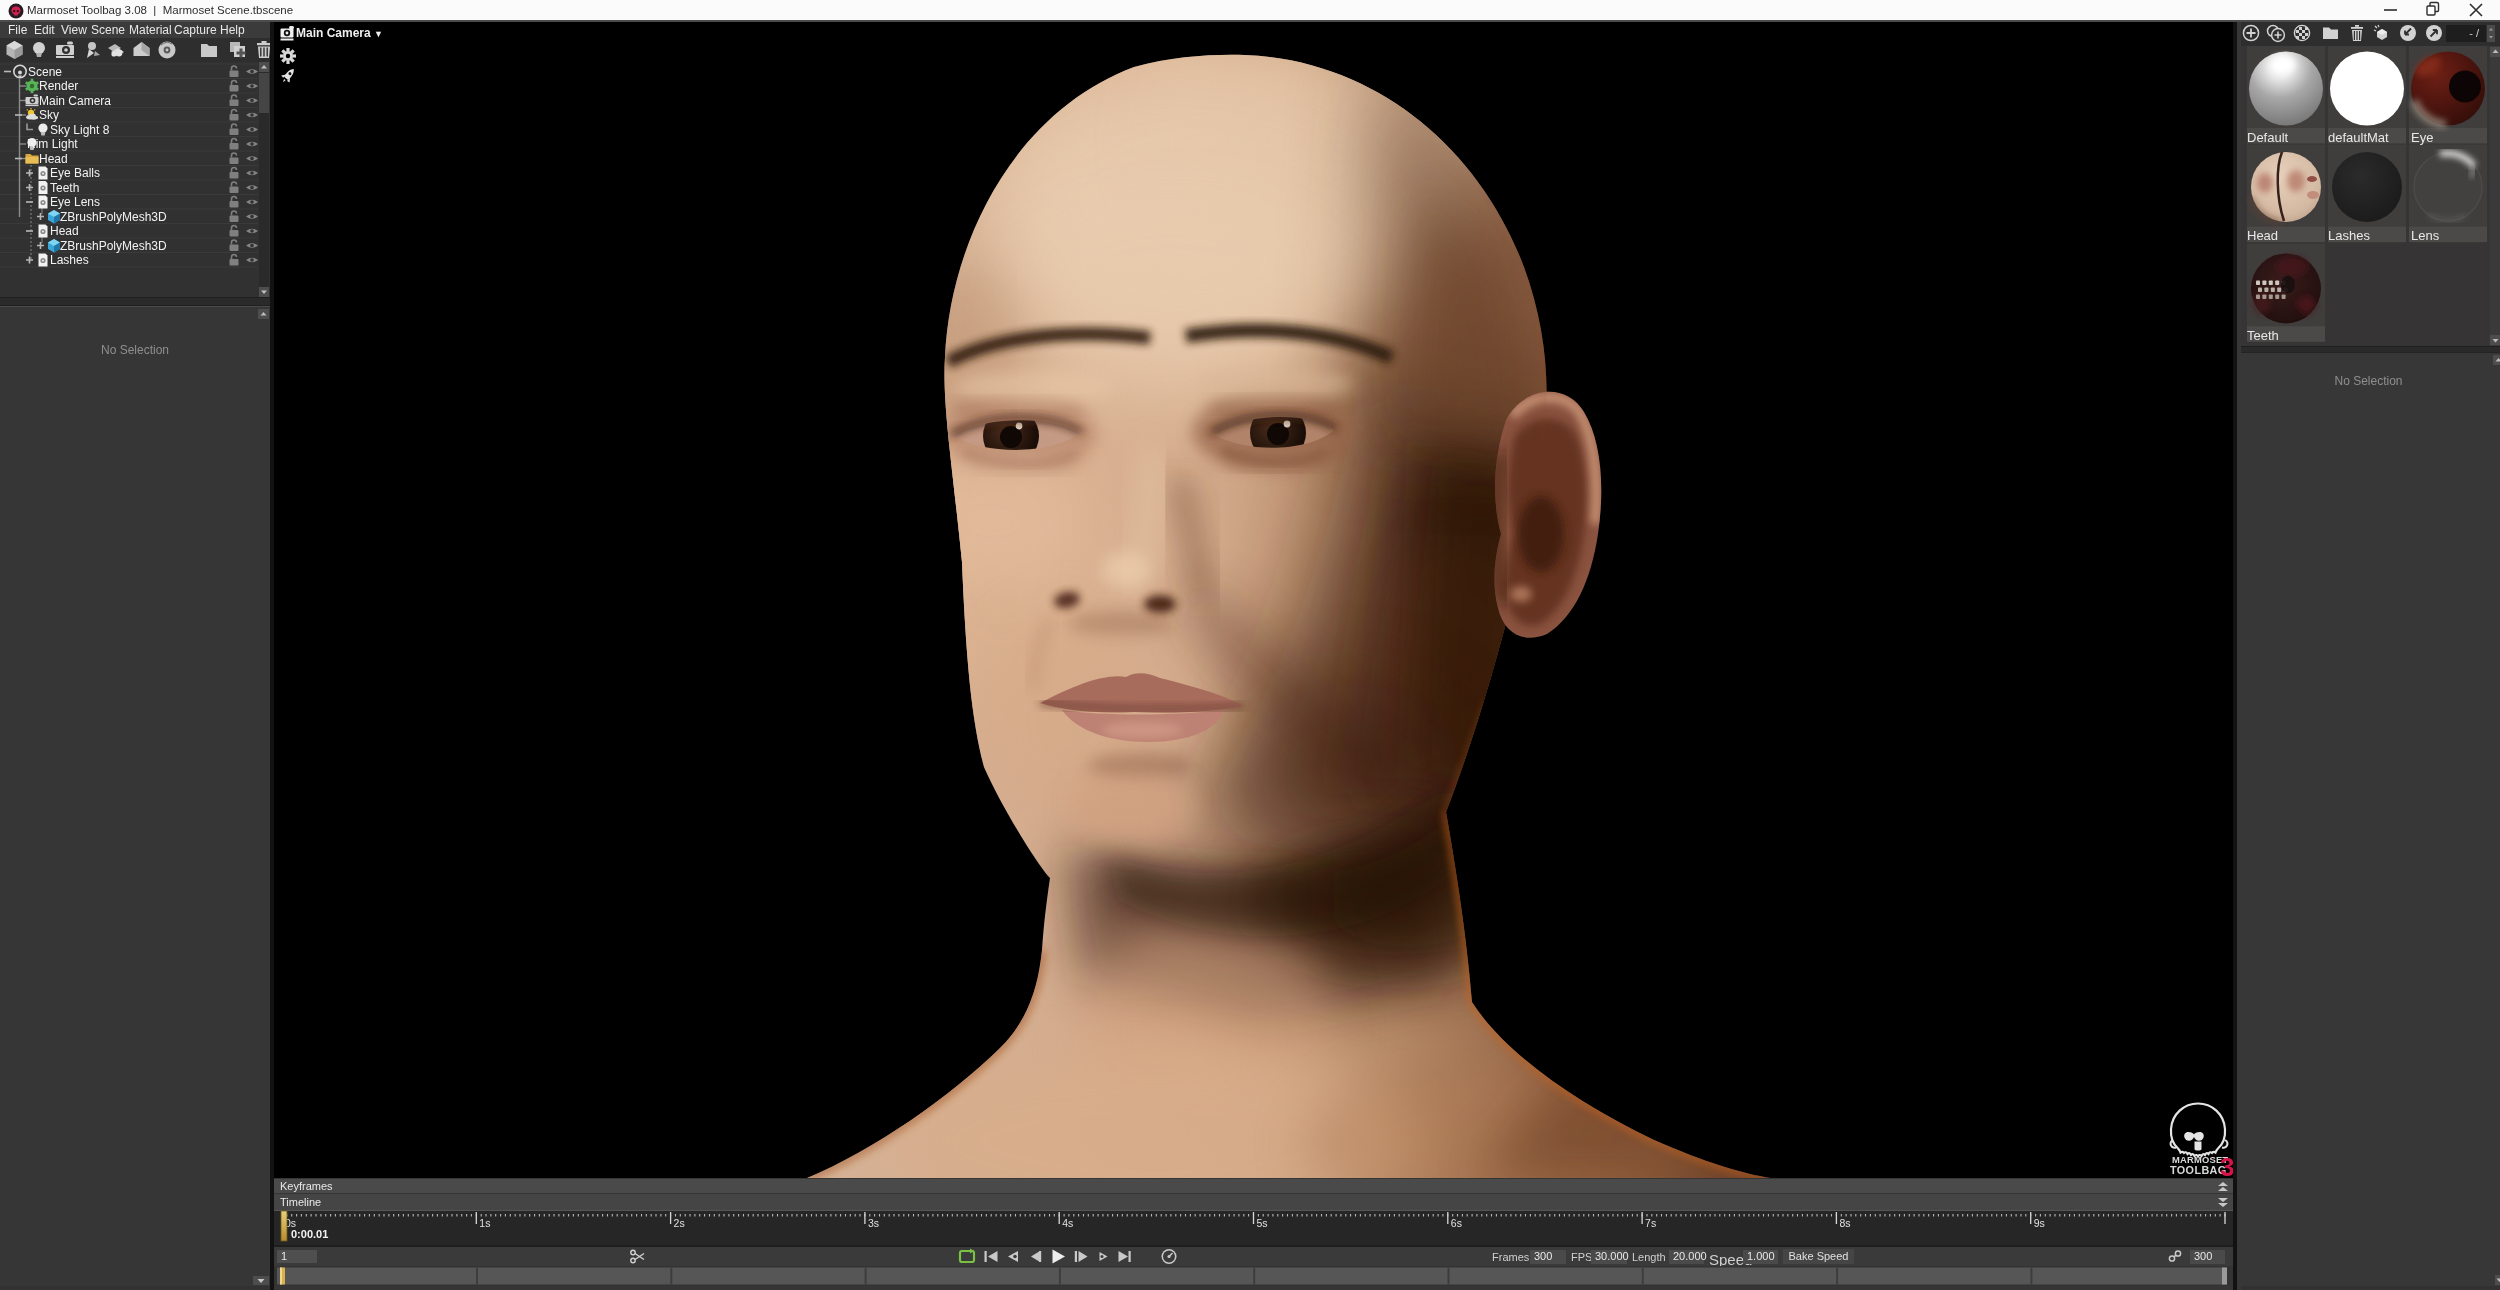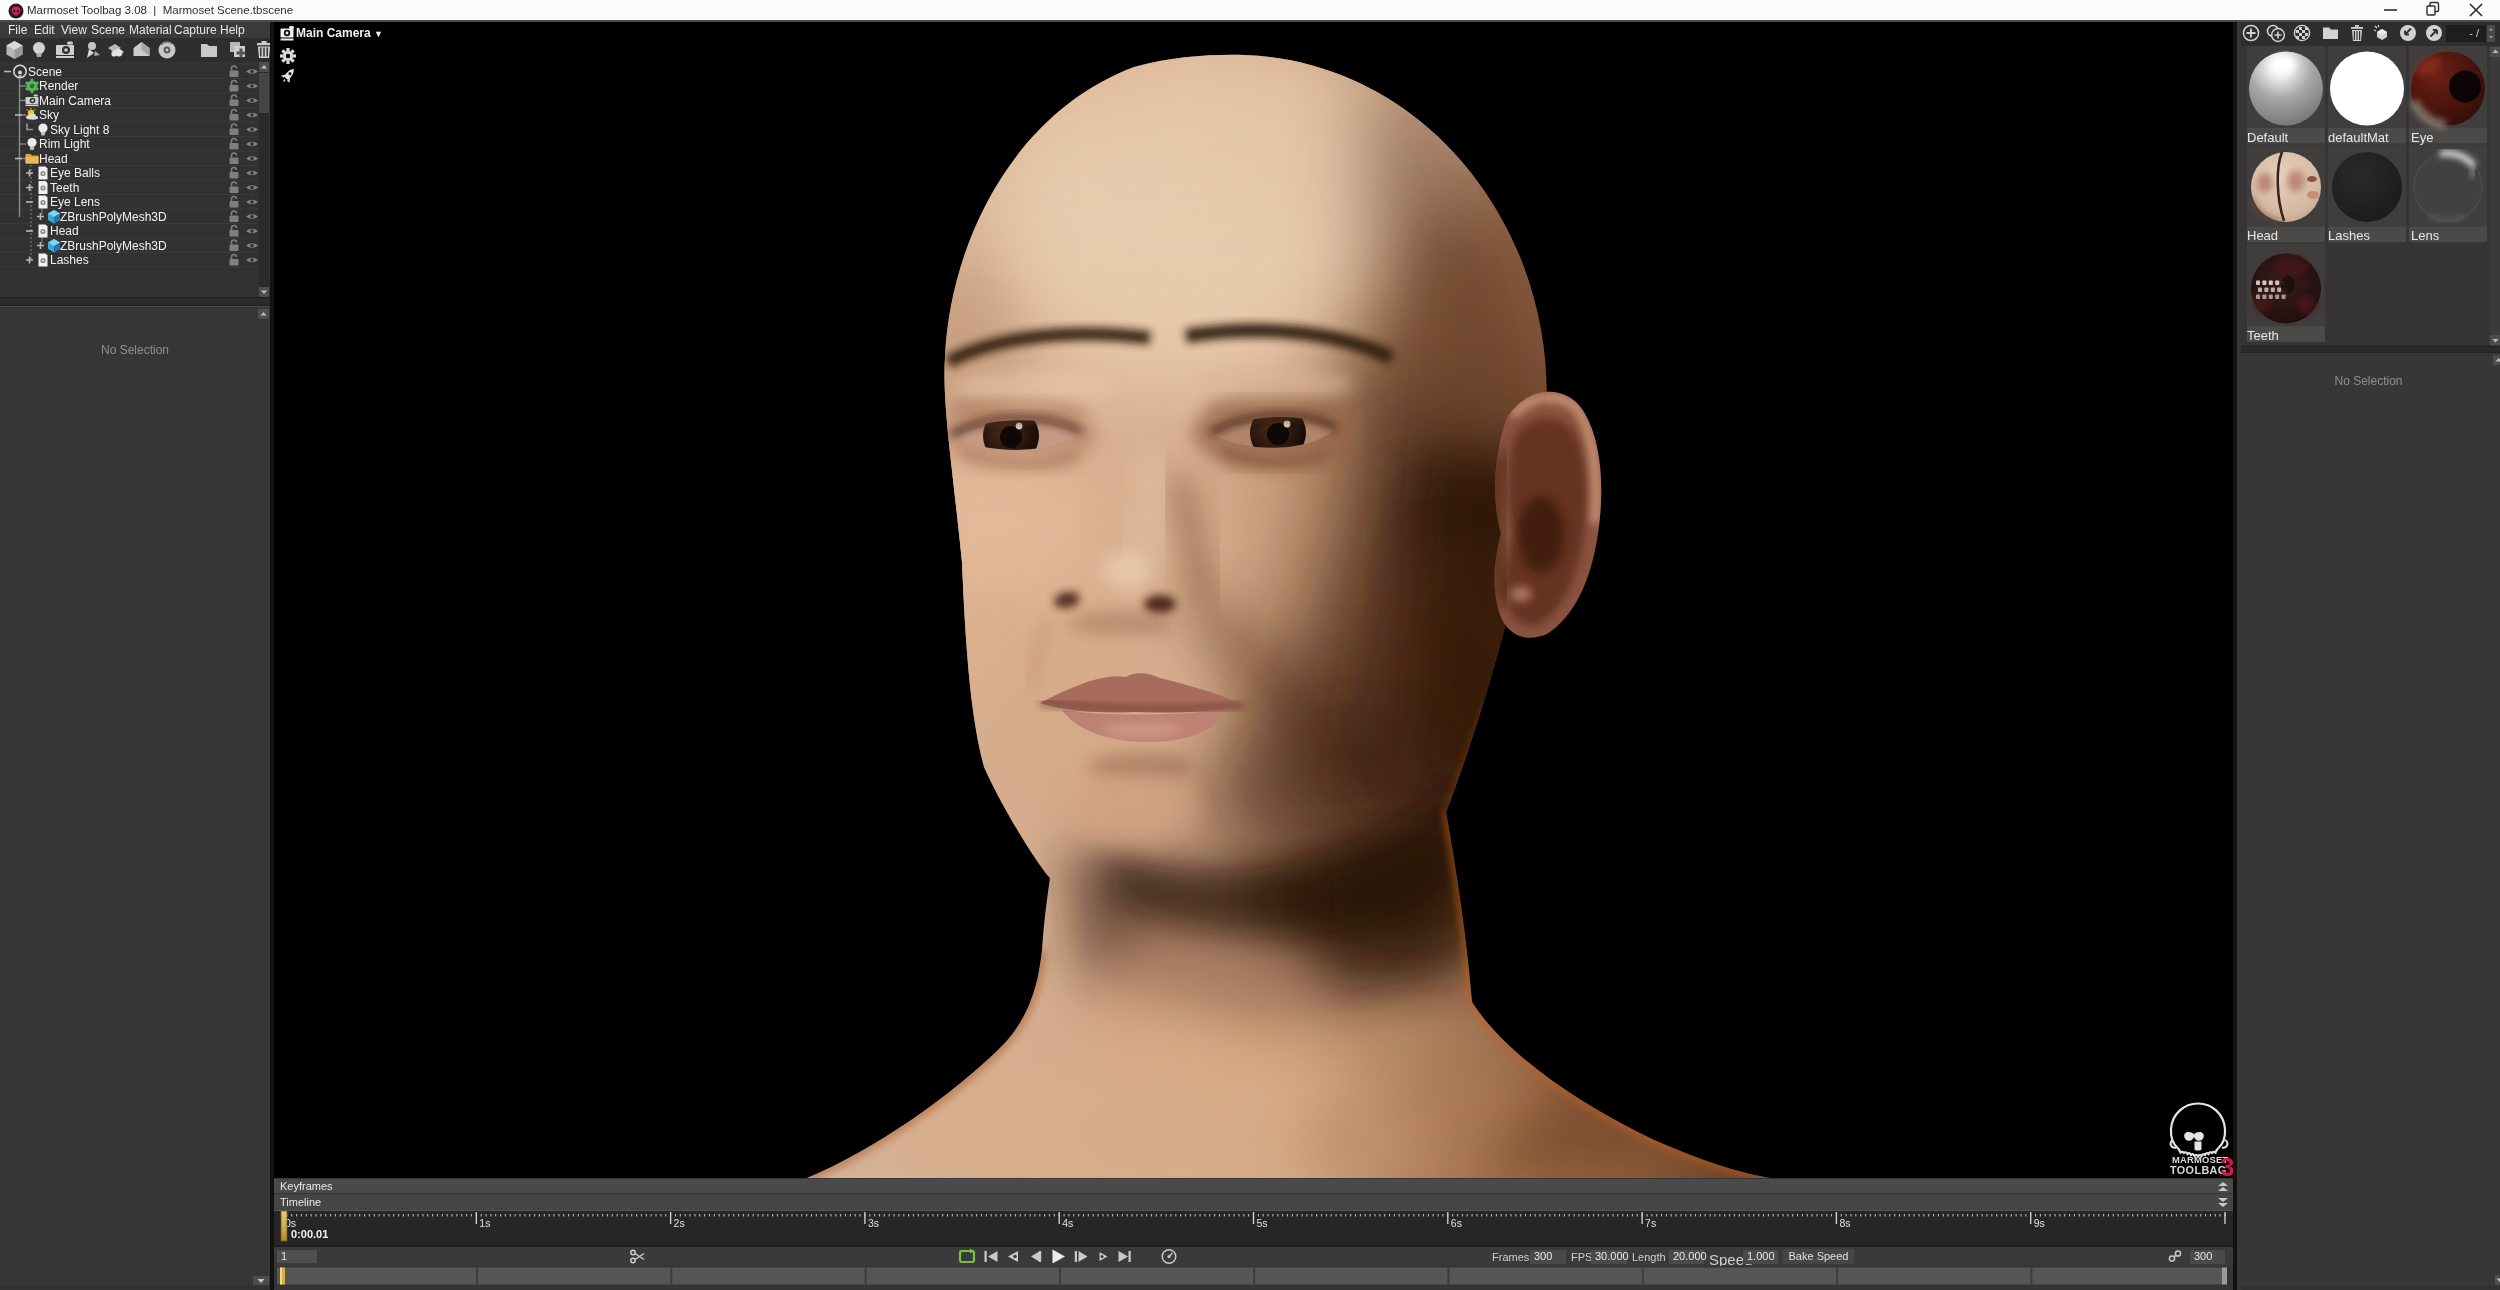--- a/index.html
+++ b/index.html
@@ -341,21 +341,21 @@
 <g transform="translate(252,198.0)" opacity="0.8">
           <path d="M-6,0 Q0,-4.5 6,0 Q0,4.5 -6,0 Z" fill="#9a9a9a"></path>
           <circle r="1.8" fill="#333"></circle>
         </g>
 </svg>
 <div class="txt" style="left:28px;top:2.5px;font-size:12px;color:#f2f2f2">Scene</div>
 <div class="txt" style="left:39px;top:17.0px;font-size:12px;color:#f2f2f2">Render</div>
 <div class="txt" style="left:39px;top:31.5px;font-size:12px;color:#f2f2f2">Main Camera</div>
 <div class="txt" style="left:39px;top:46.0px;font-size:12px;color:#f2f2f2">Sky</div>
 <div class="txt" style="left:50px;top:60.5px;font-size:12px;color:#f2f2f2">Sky Light 8</div>
-<div class="txt" style="left:39px;top:75.0px;font-size:12px;color:#f2f2f2">Rim Light</div>
+<div class="txt" style="left:27px;top:75.0px;font-size:12px;color:#f2f2f2">Rim Light</div>
 <div class="txt" style="left:39px;top:89.5px;font-size:12px;color:#f2f2f2">Head</div>
 <div class="txt" style="left:50px;top:104.0px;font-size:12px;color:#f2f2f2">Eye Balls</div>
 <div class="txt" style="left:50px;top:118.5px;font-size:12px;color:#f2f2f2">Teeth</div>
 <div class="txt" style="left:50px;top:133.0px;font-size:12px;color:#f2f2f2">Eye Lens</div>
 <div class="txt" style="left:60px;top:147.5px;font-size:12px;color:#f2f2f2">ZBrushPolyMesh3D</div>
 <div class="txt" style="left:50px;top:162.0px;font-size:12px;color:#f2f2f2">Head</div>
 <div class="txt" style="left:60px;top:176.5px;font-size:12px;color:#f2f2f2">ZBrushPolyMesh3D</div>
 <div class="txt" style="left:50px;top:191.0px;font-size:12px;color:#f2f2f2">Lashes</div>
 <div class="abs" style="left:259px;top:0;width:10px;height:235px;background:#2a2a2a"></div>
 <svg class="abs" style="left:259px;top:0" width="10" height="235">

